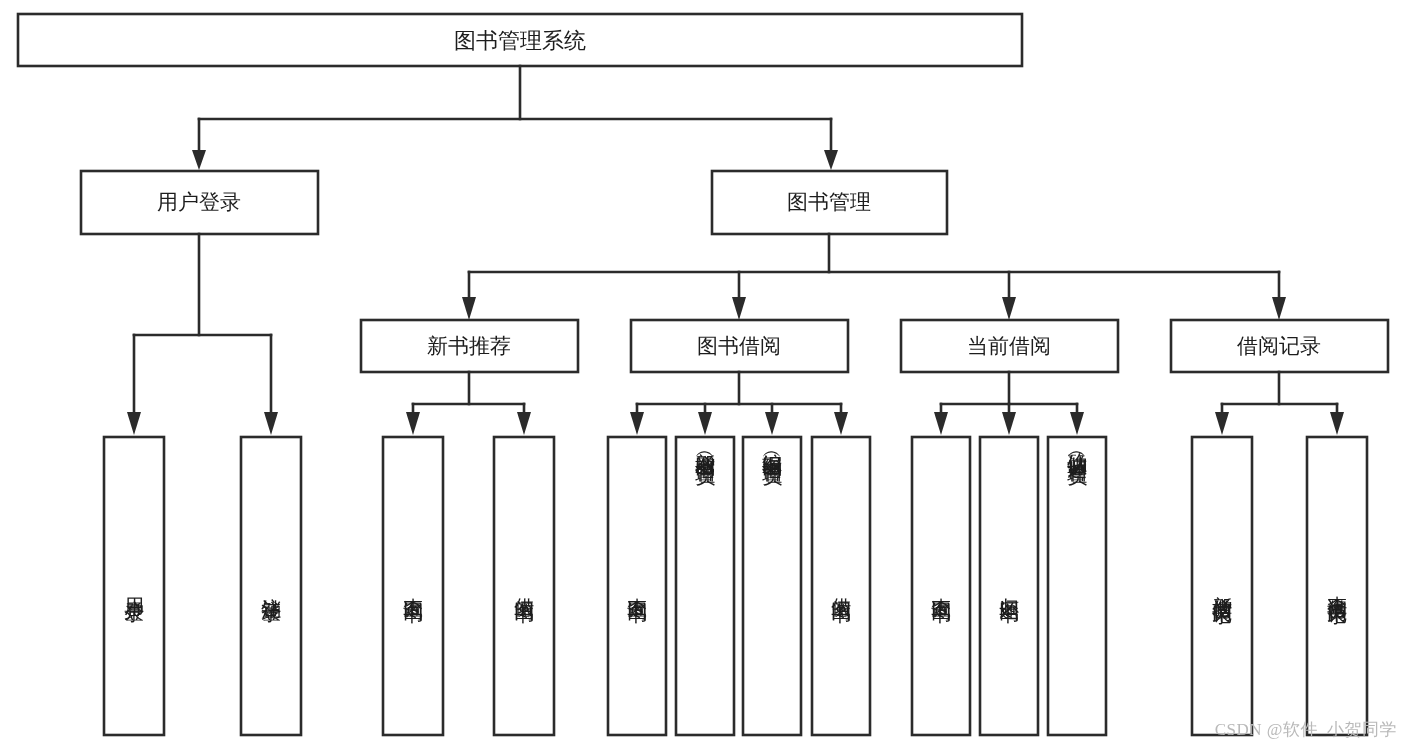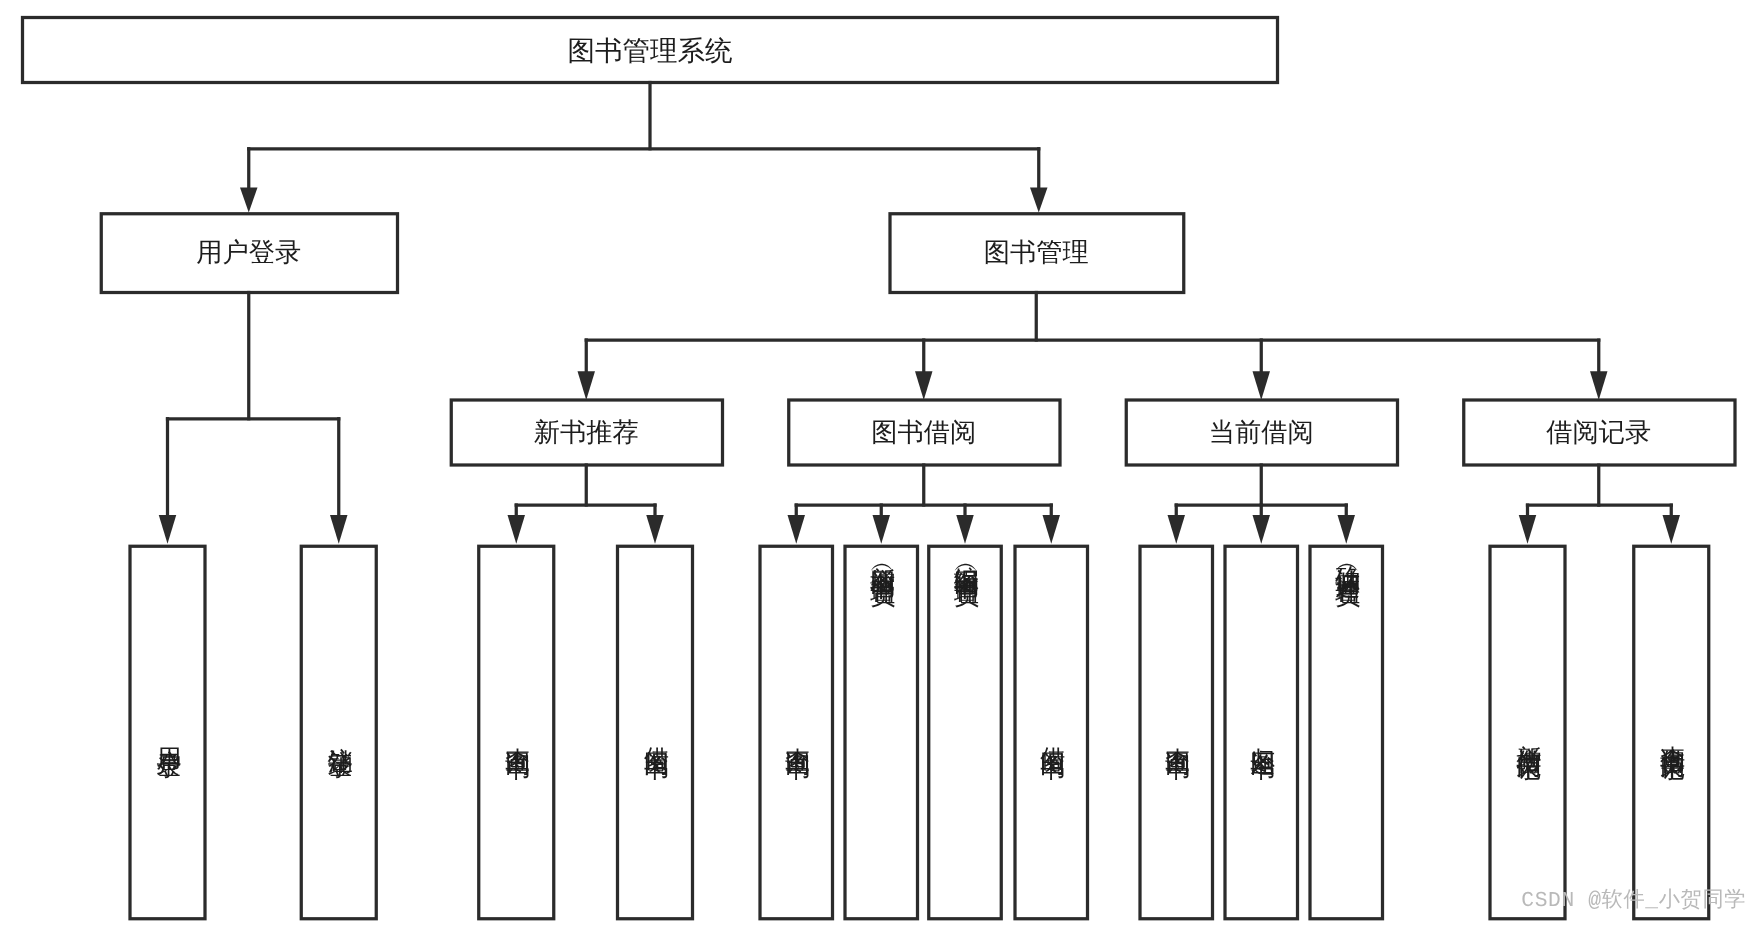--- a/index.html
+++ b/index.html
@@ -71,22 +71,22 @@
     font-size: 20px;
     line-height: 1.08;
     letter-spacing: 2px;
     color: #1d1d1d;
     white-space: nowrap;
     text-align: center;
   }
   .watermark {
     position: absolute;
     right: 8px;
-    bottom: 16px;
-    font-family: Liberation Mono, monospace;
+    bottom: 6px;
+    font-family: Liberation Serif, serif;
     font-size: 17px;
     color: #b9b9b9;
     letter-spacing: 0.5px;
     white-space: nowrap;
     pointer-events: none;
   }
 </style>
 </head>
 <body>
 

